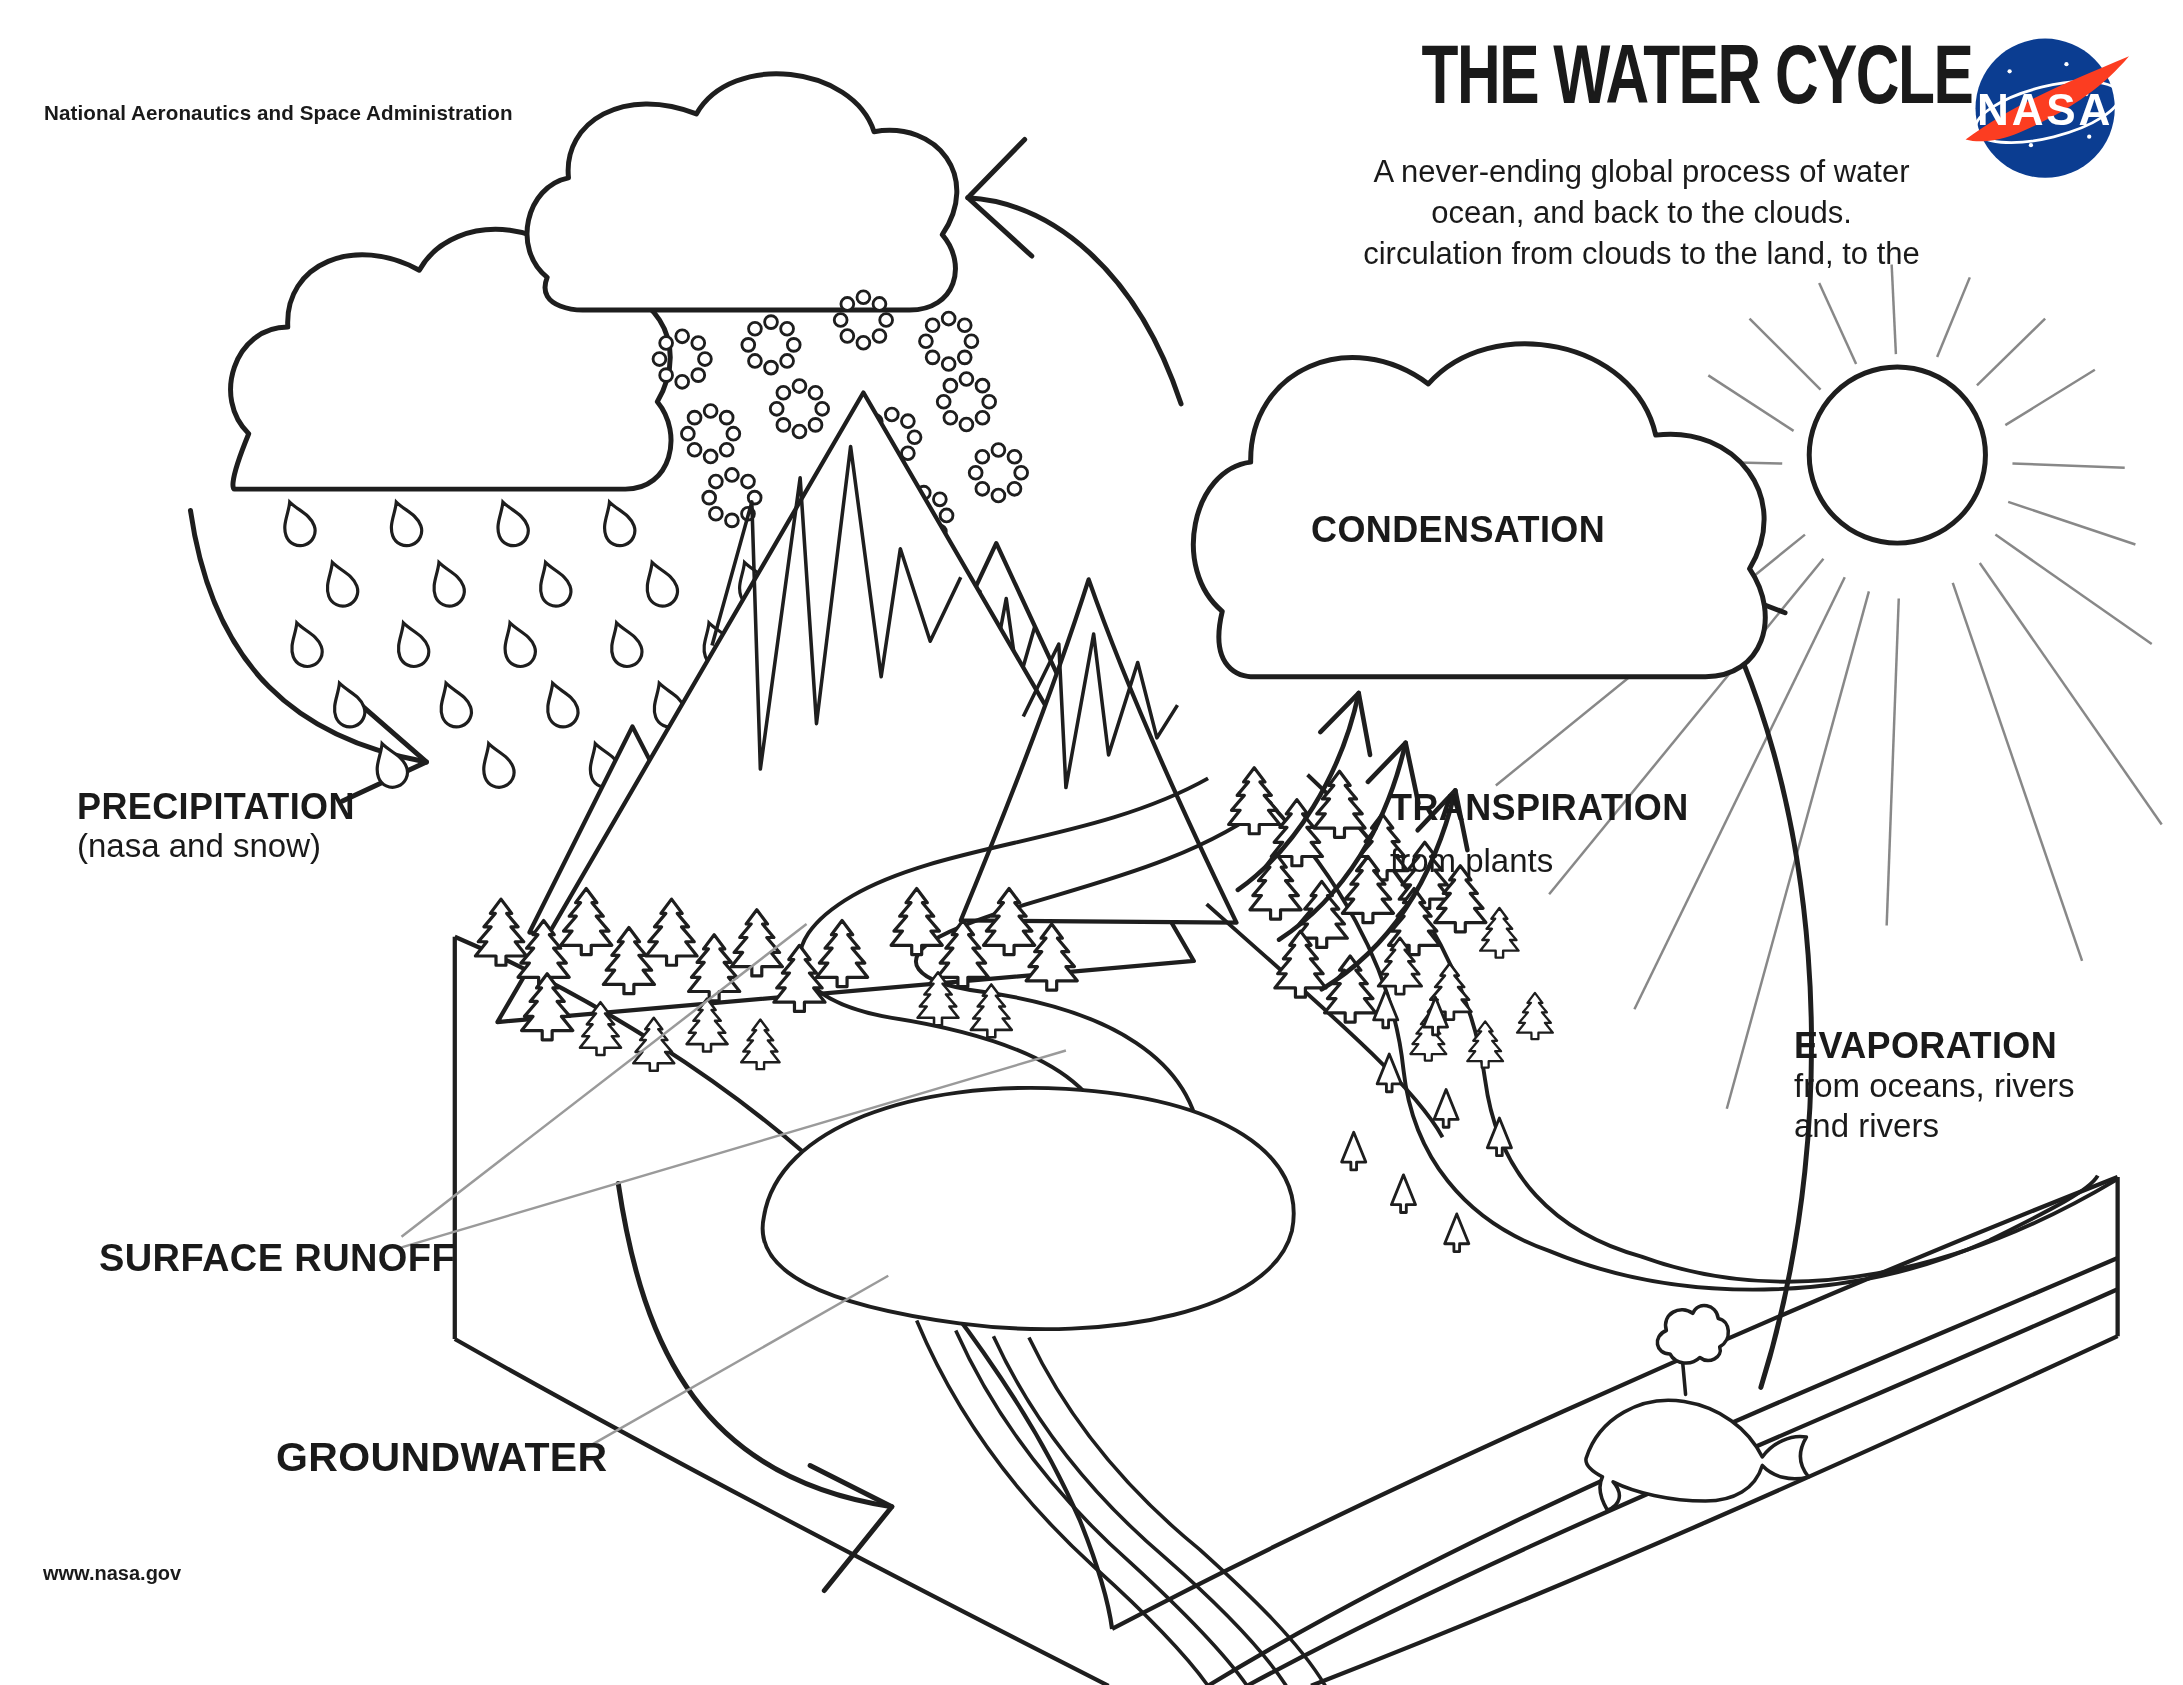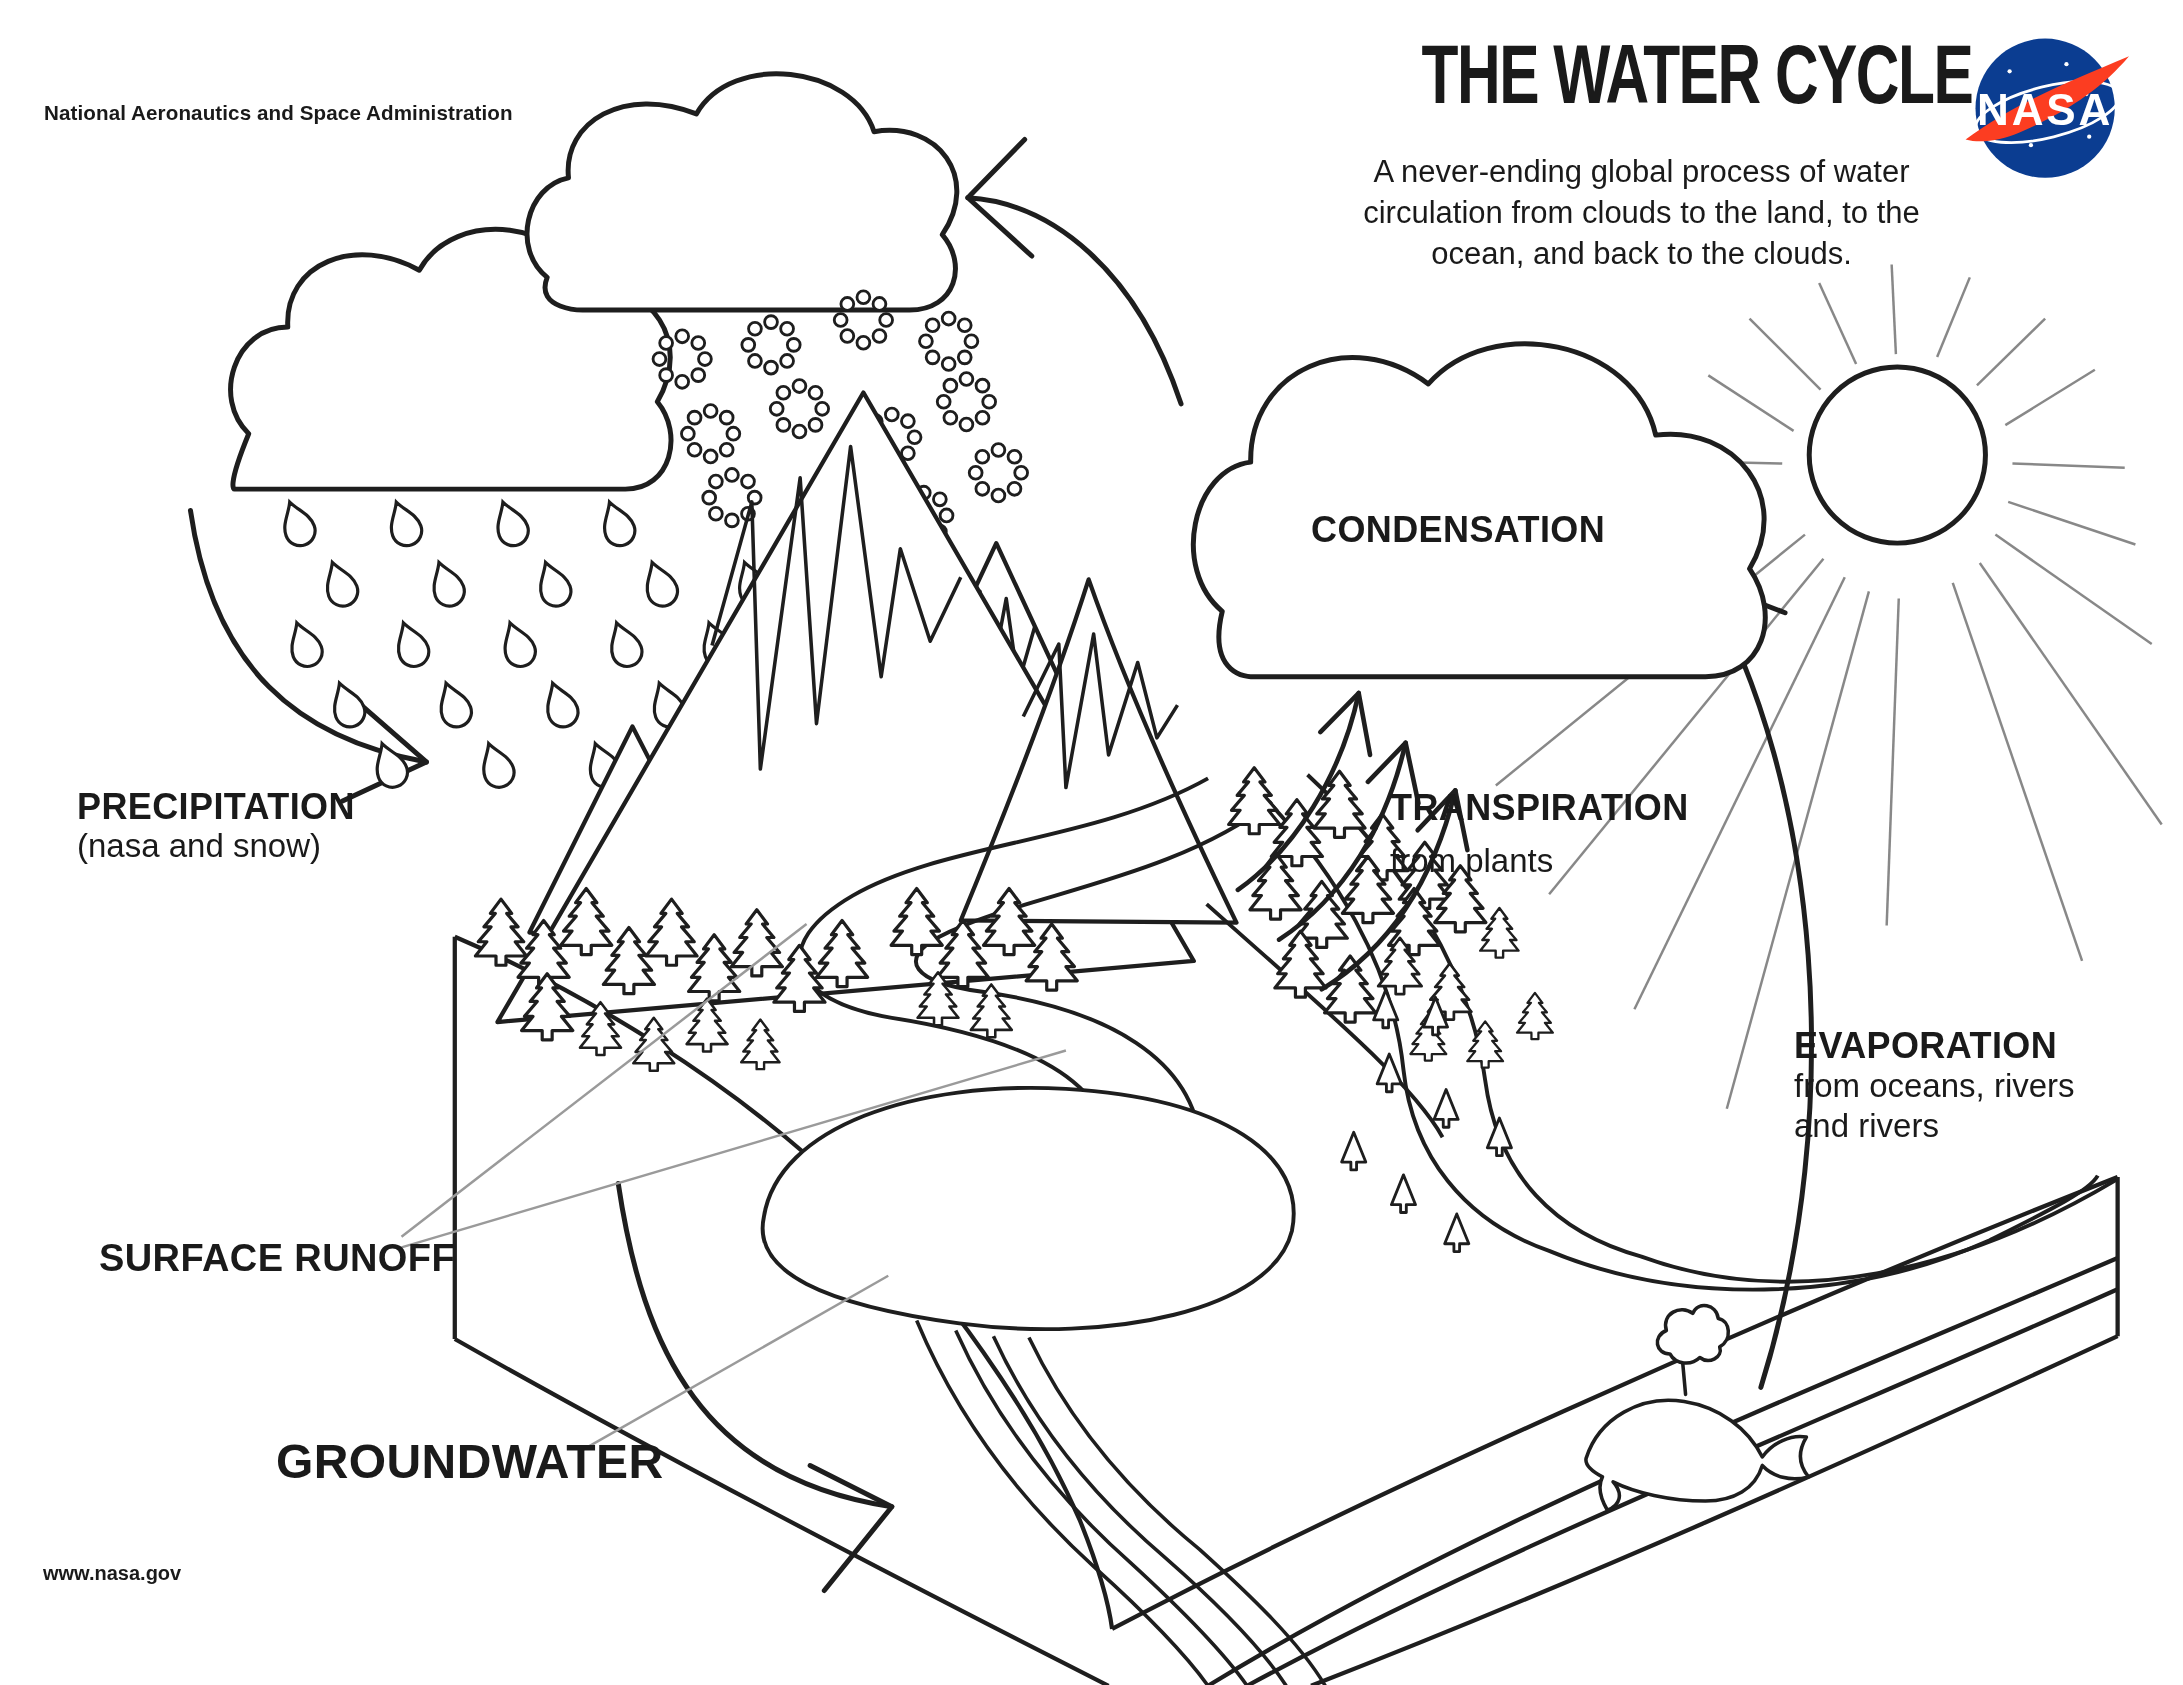--- a/index.html
+++ b/index.html
@@ -15,21 +15,21 @@
   .sub{font-size:33px;}
   .precip-t{left:77px;top:786px;}
   .precip-s{left:77px;top:827px;}
   .conden-t{left:1311px;top:509px;}
   .transp-t{left:1390px;top:787px;}
   .transp-s{left:1390px;top:830px;margin-top:12px;}
   .evap-t{left:1794px;top:1025px;}
   .evap-s1{left:1794px;top:1067px;}
   .evap-s2{left:1794px;top:1107px;}
   .runoff-t{left:99px;top:1237px;font-size:38px;}
-  .ground-t{left:276px;top:1434px;font-size:48px;}
+  .ground-t{left:276px;top:1434px;font-size:41px;}
   .nasaurl{left:43px;top:1562px;font-size:20px;font-weight:bold;}
 </style>
 </head>
 <body>
 
 <div class="stage">
 
   <svg width="2183" height="1686" viewBox="0 0 3072 2372" role="img">
     <defs>
       <g id="drop">
@@ -266,22 +266,22 @@
       <ellipse cx="2" cy="6" rx="104" ry="36" fill="none" stroke="#ffffff" stroke-width="4" transform="rotate(-14)"></ellipse>
       <path d="M-112,44 C-40,-8 30,-36 118,-73 C80,-28 30,6 -36,34 C-62,45 -90,50 -112,44 Z" fill="#fc3d21"></path>
       <text x="0" y="24" text-anchor="middle" fill="#ffffff" font-family="Liberation Sans, sans-serif" font-size="62" font-weight="bold" letter-spacing="4">NASA</text>
     </g>
   </svg>
 
   <div class="lbl agency">National Aeronautics and Space Administration</div>
   <div class="lbl title">THE WATER CYCLE</div>
   <div class="lbl subtitle">
     <div>A never-ending global process of water</div>
+    <div>ocean, and back to the clouds.</div>
     <div>circulation from clouds to the land, to the</div>
-    <div>ocean, and back to the clouds.</div>
   </div>
 
   <div class="lbl big precip-t">PRECIPITATION</div>
   <div class="lbl sub precip-s">(nasa and snow)</div>
 
   <div class="lbl big conden-t">CONDENSATION</div>
 
   <div class="lbl big transp-t">TRANSPIRATION</div>
   <div class="lbl sub transp-s">from plants</div>
 

